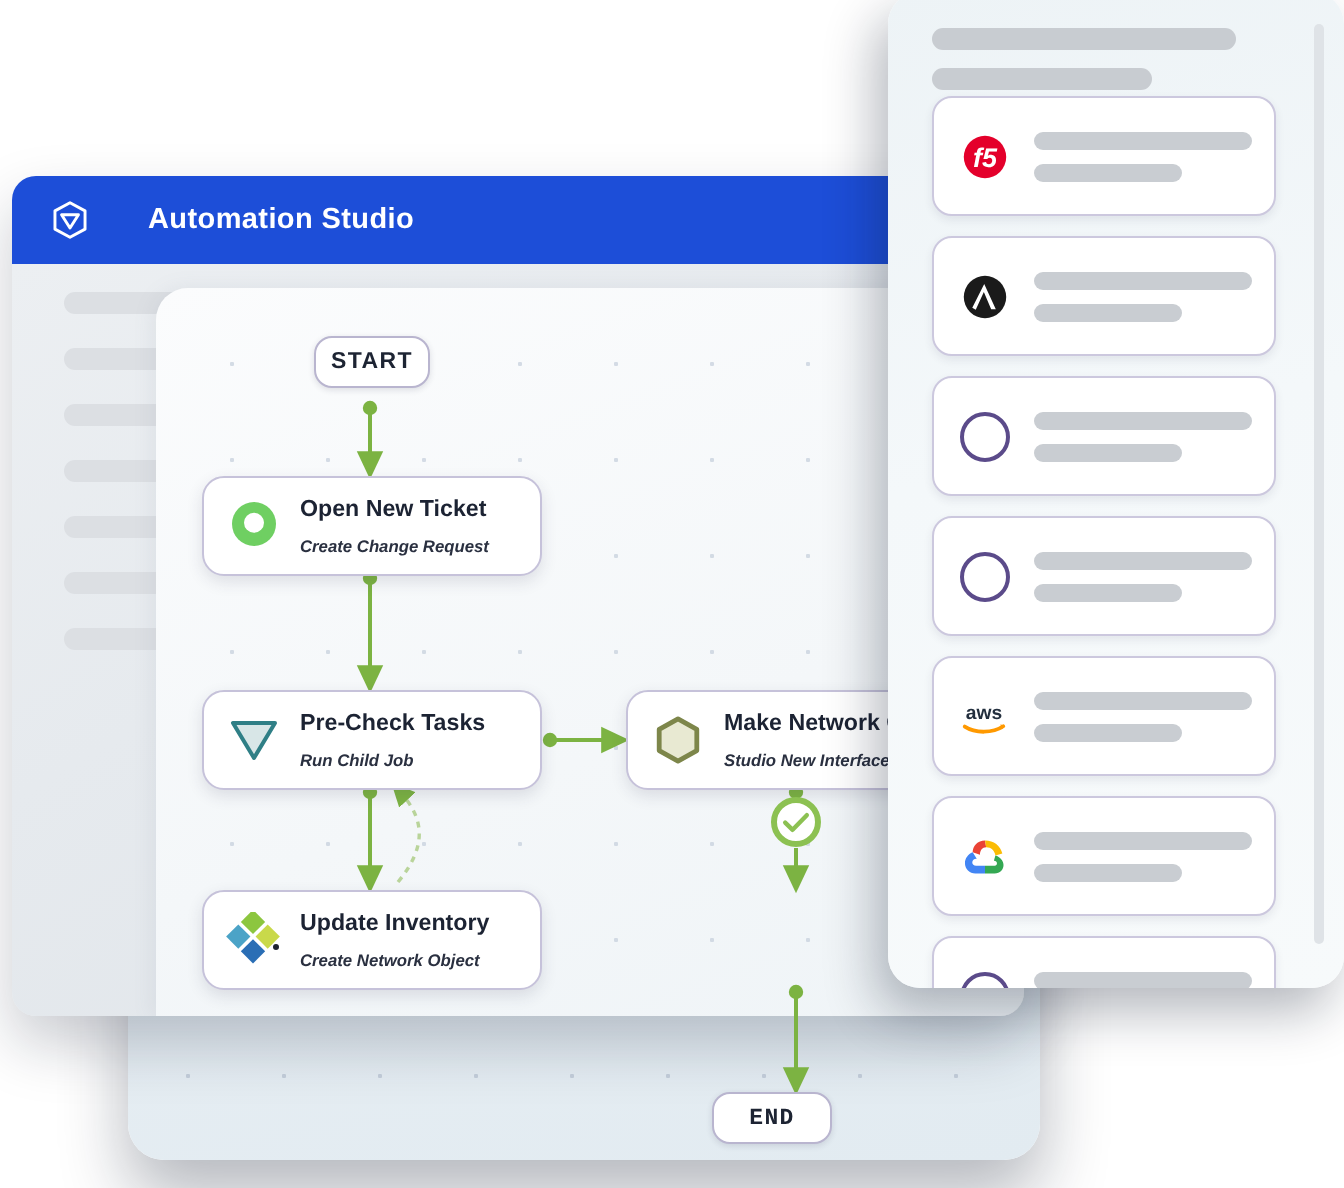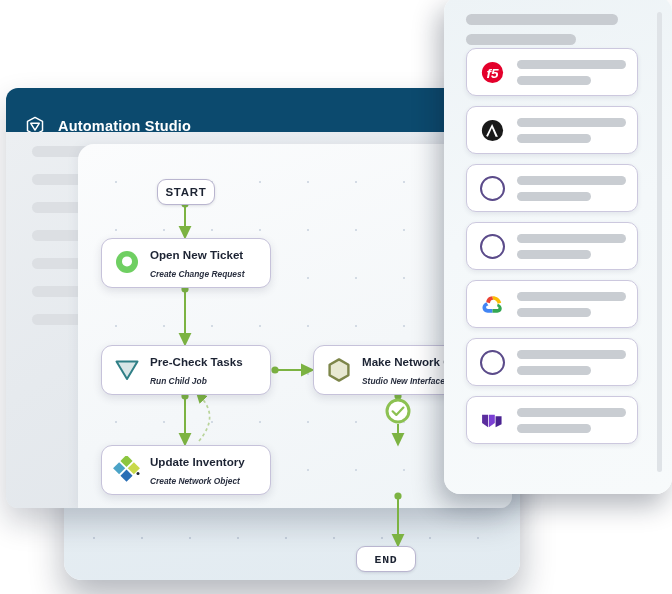--- a/index.html
+++ b/index.html
@@ -25,22 +25,22 @@
   }
 
   
   .app-window{
     position:absolute;left:6px;top:88px;width:506px;height:420px;
     border-radius:12px;overflow:hidden;
     background:#eef1f3;
     box-shadow:0 14px 30px rgba(15,25,45,.22);
   }
   .titlebar{
-    height:44px;background:#0c4a6e;display:flex;align-items:center;gap:12px;
-    padding:16px 18px;color:#ffffff;
+    height:44px;background:#1d4ed8;display:flex;align-items:center;gap:28px;
+    padding:0 18px;color:#ffffff;
   }
   .title-text{font-size:14.5px;font-weight:bold;letter-spacing:.2px;}
   .cube-icon{width:22px;height:22px;display:block;}
 
   .app-body{position:absolute;left:0;top:44px;right:0;bottom:0;
     background:linear-gradient(150deg,#eceff2 0%,#e6eaee 40%,#dfe4e9 100%);}
 
   
   .skeleton-sidebar{position:absolute;left:26px;top:14px;width:92px;}
   .sk-bar{height:11px;border-radius:6px;background:#dcdfe3;margin-bottom:17px;}
@@ -65,21 +65,21 @@
   .flow-layer{position:absolute;left:0;top:0;width:672px;height:594px;pointer-events:none;}
 
   
   .pill{
     position:absolute;background:#ffffff;border:1.5px solid #b9b5cf;
     border-radius:9px;height:24px;min-width:54px;
     display:flex;align-items:center;justify-content:center;
     font-size:11.5px;font-weight:bold;color:#1d2433;letter-spacing:.7px;
     box-shadow:0 1px 3px rgba(40,40,70,.14);
   }
-  #pill-start{left:157px;top:179px;width:56px;}
+  #pill-start{left:157px;top:168px;width:56px;}
   #pill-end{left:356px;top:546px;width:58px;font-family:Liberation Mono, monospace;}
 
   
   .node{
     position:absolute;width:170px;height:50px;background:#ffffff;
     border:1.3px solid #c6c2da;border-radius:11px;
     display:flex;align-items:center;gap:9px;padding:0 11px;
     box-shadow:0 3px 8px rgba(45,45,80,.13);
     box-sizing:border-box;
   }
@@ -107,21 +107,21 @@
   }
   .palette-head{position:absolute;left:22px;top:18px;}
   .ph-bar{height:11px;border-radius:6px;background:#c8ccd1;margin-bottom:9px;}
   .ph-bar.a{width:152px}.ph-bar.b{width:110px}
   .palette-scrollbar{
     position:absolute;right:10px;top:16px;width:5px;height:460px;
     border-radius:3px;background:#dfe3e7;
   }
   .palette-list{position:absolute;left:22px;top:52px;width:172px;}
   .pitem{
-    position:relative;height:48px;margin-bottom:10px;background:#ffffff;
+    position:relative;height:60px;margin-bottom:10px;background:#ffffff;
     border:1.2px solid #ccc8de;border-radius:10px;
     display:flex;align-items:center;gap:11px;padding:0 11px;box-sizing:border-box;
     box-shadow:0 2px 5px rgba(45,45,80,.09);
   }
   .pitem .pic{width:28px;height:28px;flex:0 0 28px;display:flex;align-items:center;justify-content:center;}
   .pitem .plines{flex:1;}
   .pl{height:9px;border-radius:5px;background:#c9cdd2;}
   .pl.l1{width:100%;margin-bottom:7px;}
   .pl.l2{width:68%;}
   .circle-ph{width:25px;height:25px;border-radius:50%;border:2.4px solid #5b4b8a;box-sizing:border-box;}
@@ -322,20 +322,33 @@
       <div class="pitem">
         <span class="pic">
           <span class="circle-ph"></span>
         </span>
         <span class="plines">
           <span class="pl l1" style="display:block"></span>
             <span class="pl l2" style="display:block"></span>
         </span>
       </div>
 
+      <div class="pitem">
+        <span class="pic">
+          <svg viewBox="0 0 32 28" width="30" height="27">
+            <text x="16" y="15" font-family="'Liberation Sans',sans-serif" font-size="11" font-weight="bold" fill="#232f3e" text-anchor="middle">aws</text>
+            <path d="M5 19.5 C11 23.4 21 23.4 27 19.3" stroke="#ff9900" stroke-width="2.2" fill="none" stroke-linecap="round"></path>
+            <path d="M25.4 18.2 L27.8 19.1 L26.2 21.2 z" fill="#ff9900"></path>
+          </svg>
+        </span>
+        <span class="plines">
+          <span class="pl l1" style="display:block"></span>
+            <span class="pl l2" style="display:block"></span>
+        </span>
+      </div>
 
       <div class="pitem">
         <span class="pic">
           <svg viewBox="0 0 28 28" width="27" height="27">
             <path d="M14 5.5 C10.2 5.5 7.6 8.4 7.6 11.6 L11.4 12.8 C11.4 10.6 12.6 9 14.6 9 z" fill="#ea4335"></path>
             <path d="M14.6 9 C17.2 9 19 10.8 19.4 13.2 L23 12.2 C22 8.2 18.6 5.5 14 5.5 z" fill="#fbbc05"></path>
             <path d="M7.6 11.6 C5.2 12.6 3.6 14.8 3.6 17.2 C3.6 20.2 6 22.5 9 22.5 L14 22.5 L14 18.6 L9.4 18.6 C8.2 18.6 7.4 17.9 7.4 16.9 C7.4 15.6 8.6 14.8 9.8 15 z" fill="#4285f4"></path>
             <path d="M19.4 13.2 C21.8 13.9 23.6 15.9 23.6 18.2 C23.6 20.6 21.8 22.5 19 22.5 L14 22.5 L14 18.6 L19 18.6 C19.8 18.6 20.2 18 20.2 17.3 C20.2 16.4 19.4 15.9 18.6 16 z" fill="#34a853"></path>
           </svg>
         </span>

